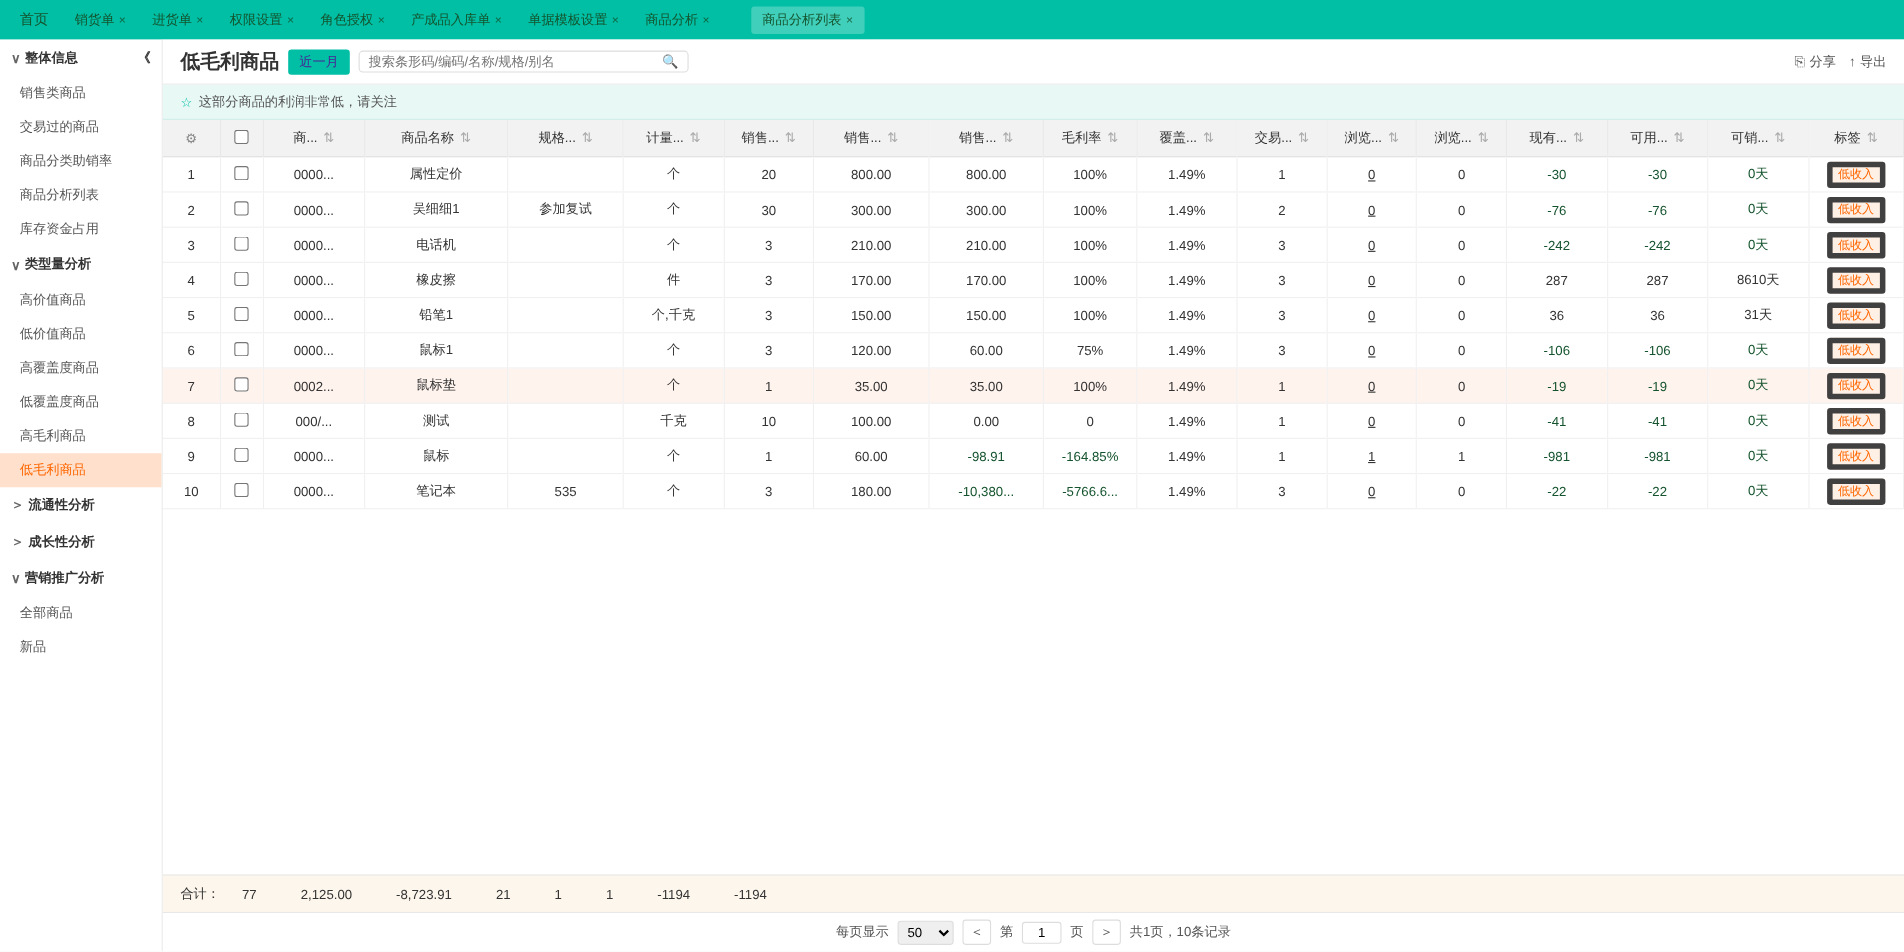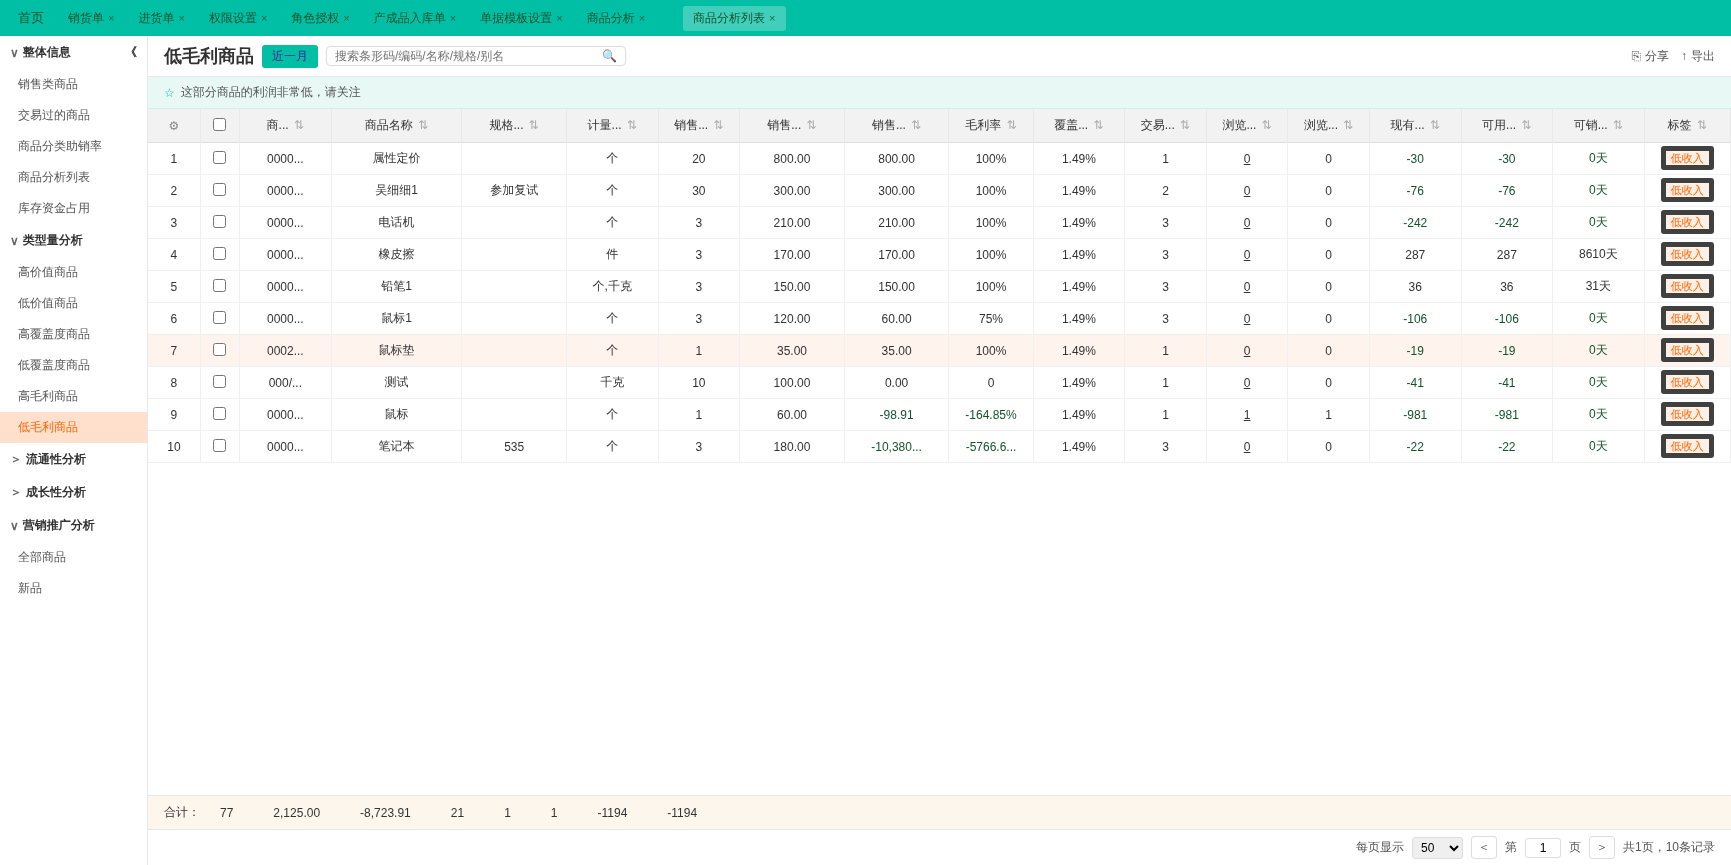--- a/index.html
+++ b/index.html
@@ -192,21 +192,21 @@
       font-size: 12px;
       color: #333;
       gap: 20px;
     }
     .footer-total { display: flex; gap: 40px; flex: 1; align-items: flex-end; }
 
     
     .pagination-bar {
       display: flex;
       align-items: center;
-      justify-content: flex-end;
+      justify-content: center;
       padding: 6px 16px;
       background: #fff;
       border-top: 1px solid #e8e8e8;
       gap: 8px;
       font-size: 12px;
       color: #555;
     }
     .pagination-bar select {
       padding: 2px 4px;
       border: 1px solid #ddd;

